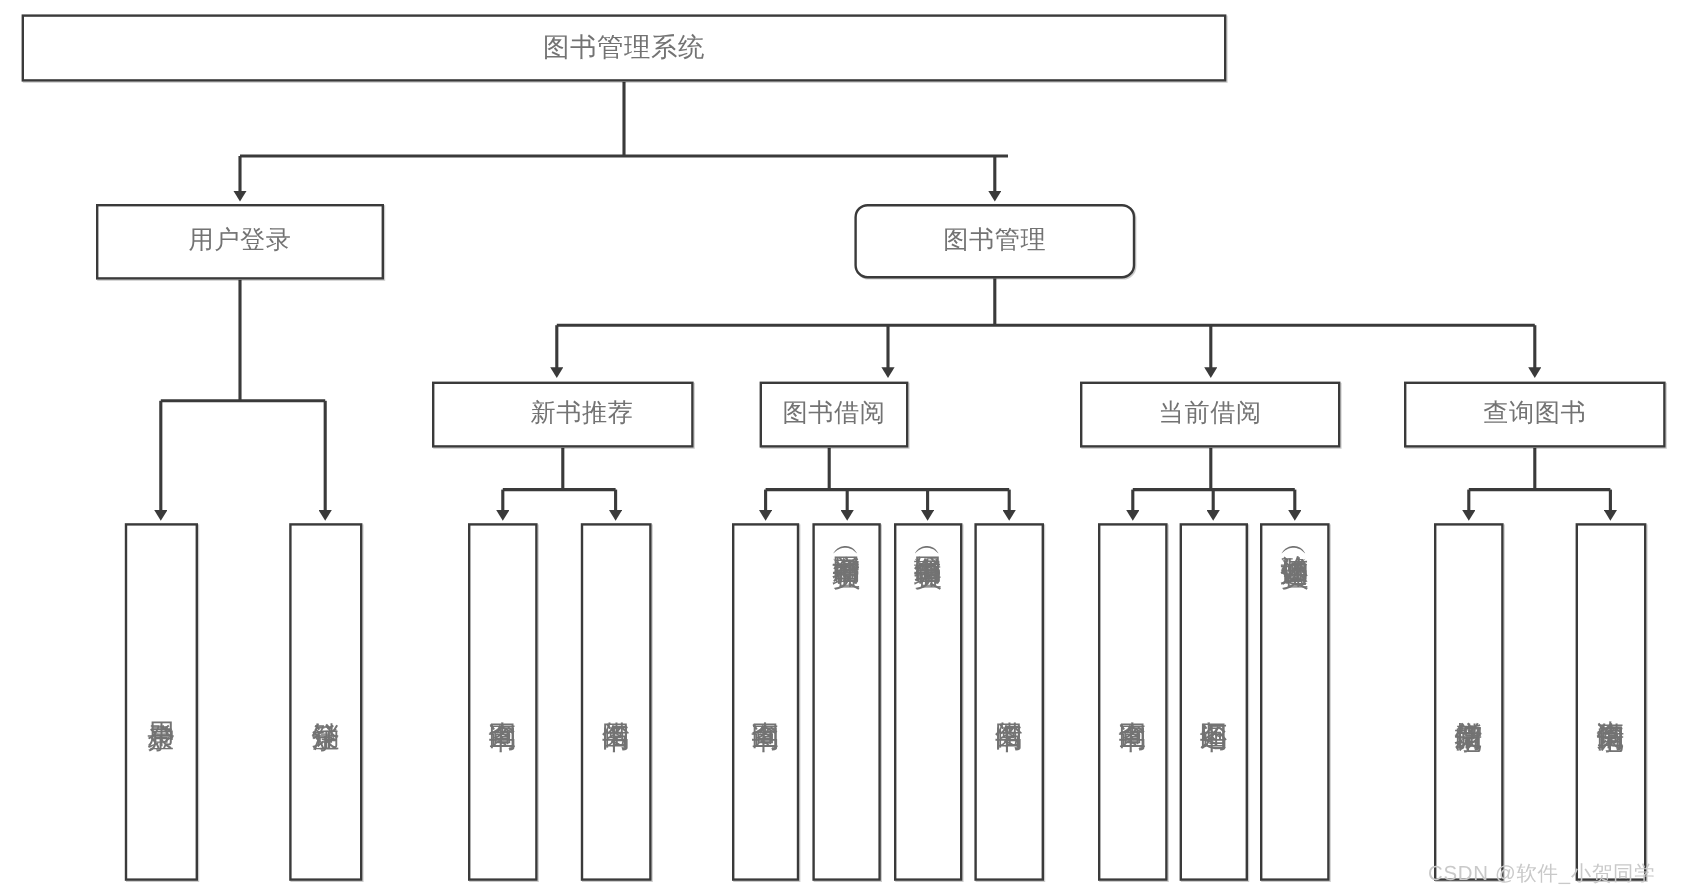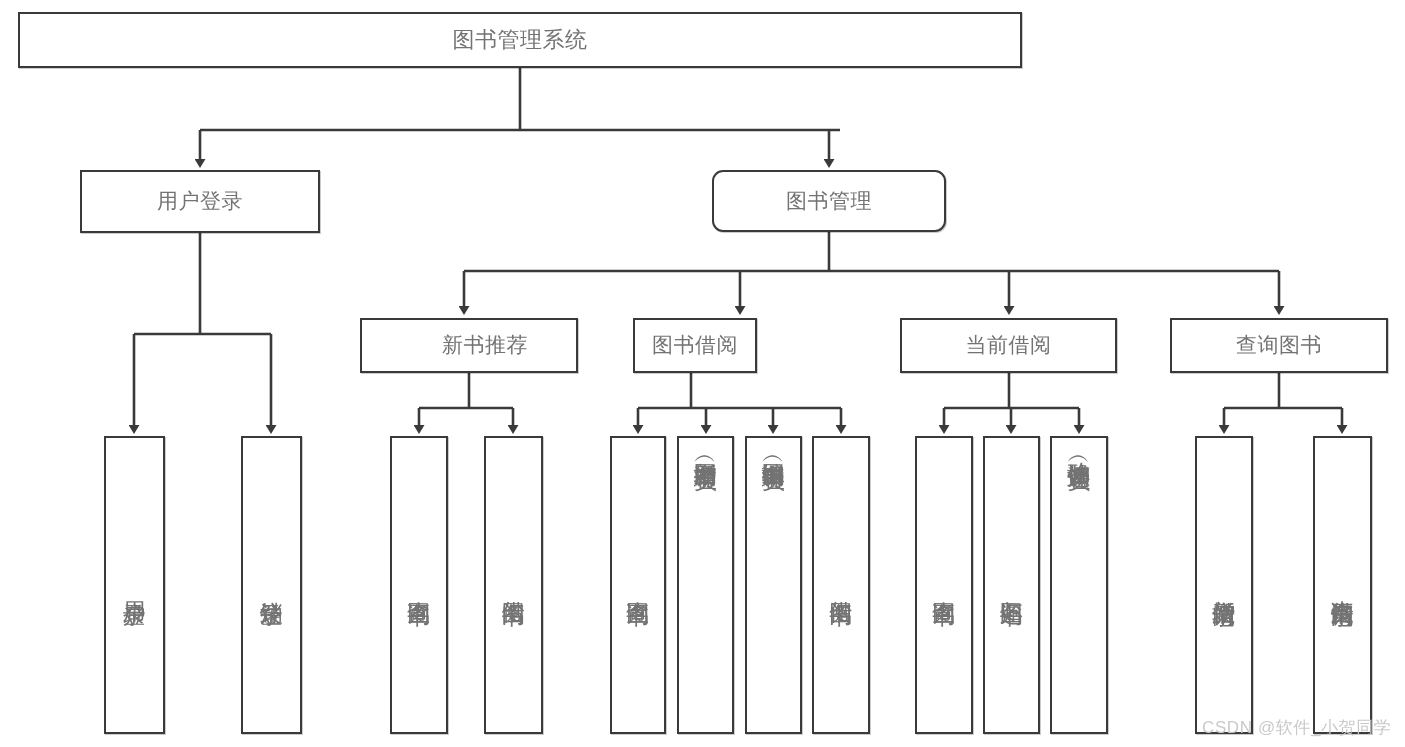--- a/index.html
+++ b/index.html
@@ -64,21 +64,20 @@
     align-items: center;
     padding-top: 0;
   }
   .watermark {
     position: absolute;
     color: #c9c9c9;
     font-size: 17px;
     letter-spacing: 0.6px;
     white-space: nowrap;
     user-select: none;
-    margin-left: 12px;
   }
 </style>
 </head>
 <body>
 
 <div id="canvas">
 
   <svg class="edges" viewBox="0 0 1405 747">
     <defs>
       <marker id="arrow" markerWidth="9" markerHeight="11" refX="1" refY="5.5" orient="auto" markerUnits="userSpaceOnUse">

